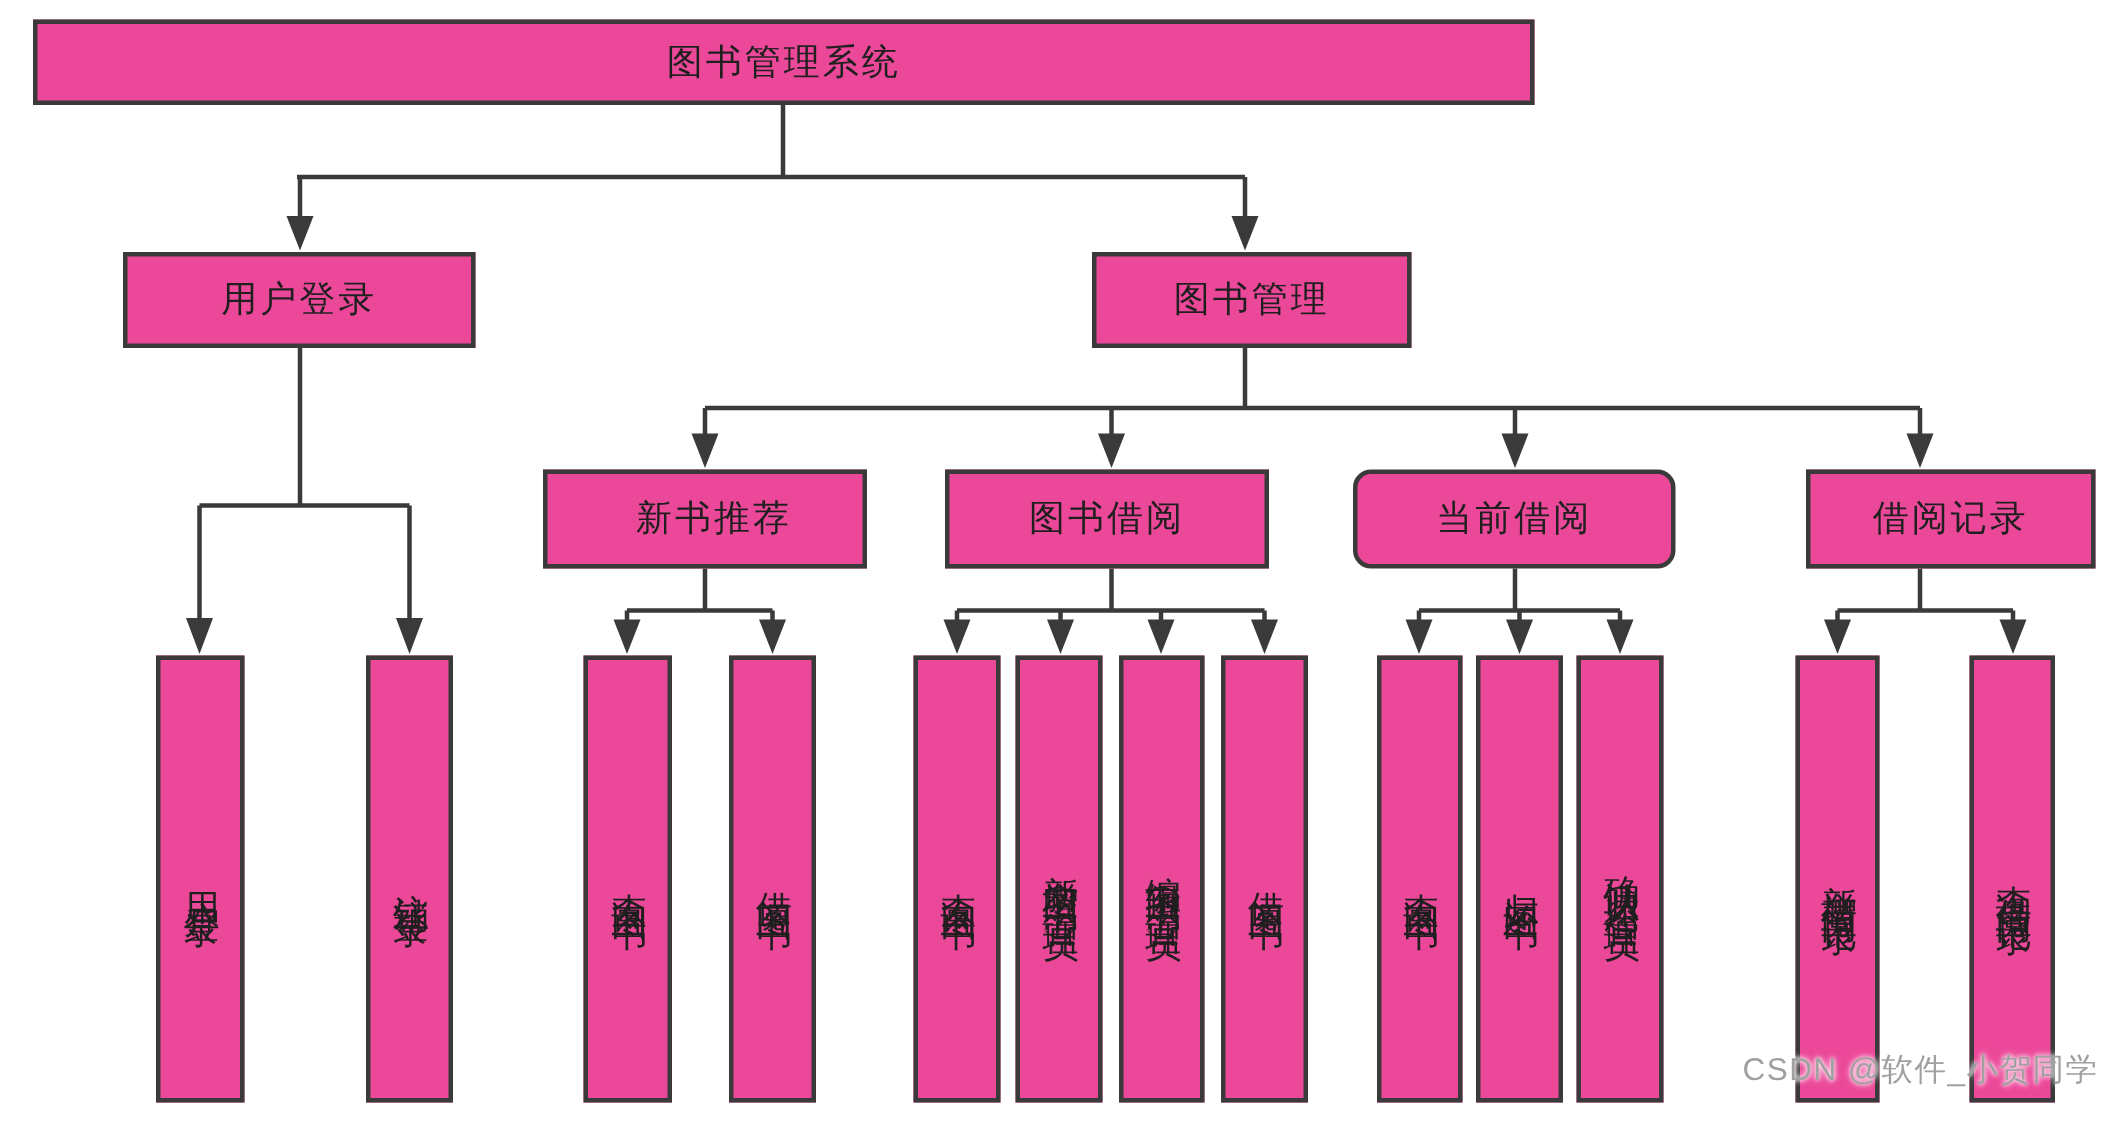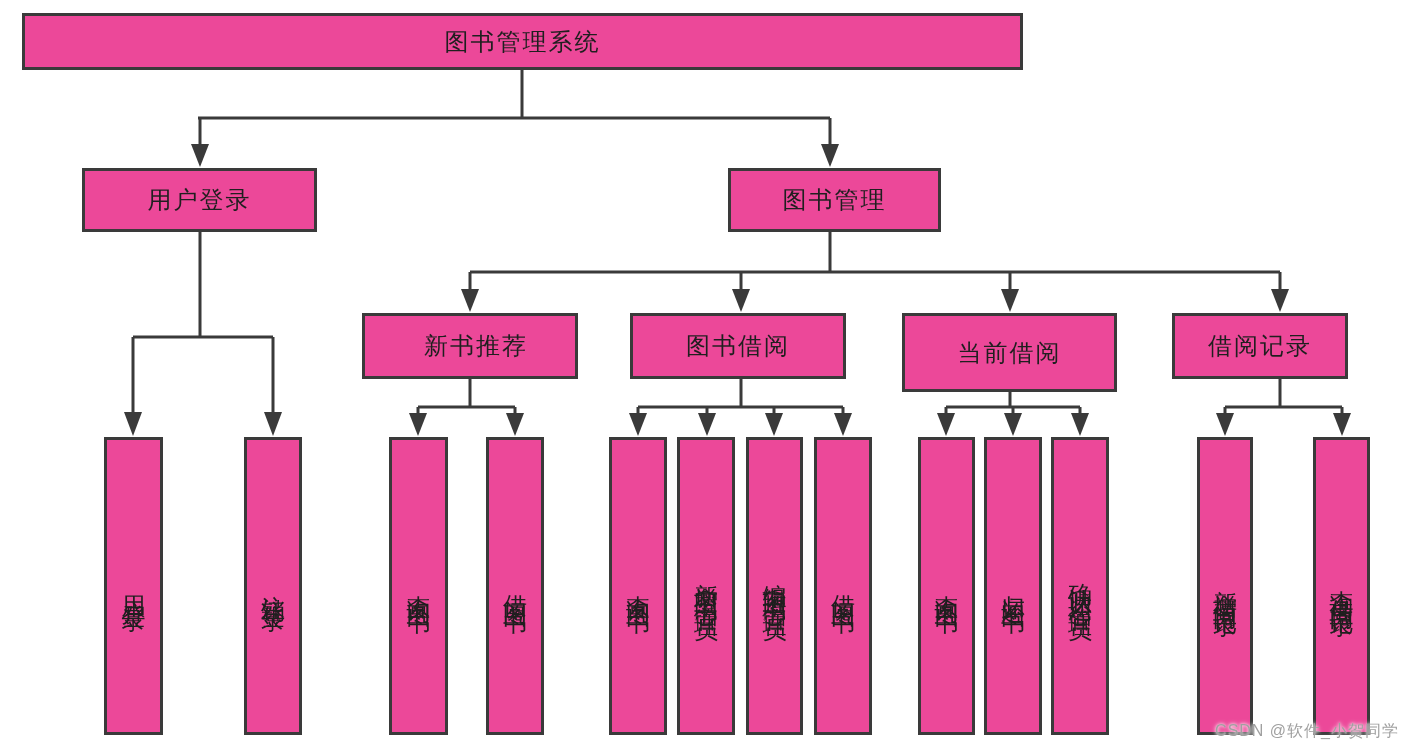--- a/index.html
+++ b/index.html
@@ -51,23 +51,23 @@
   }
   .vbox .vlbl {
     writing-mode: vertical-rl;
     text-orientation: mixed;
     letter-spacing: 5px;
     white-space: nowrap;
   }
   .watermark {
     position: absolute;
     right: 6px;
-    bottom: 5px;
+    bottom: 20px;
     color: var(--watermark);
-    font-size: 16px;
+    font-size: 21px;
     letter-spacing: 1px;
     text-shadow: 0 0 3px #ffffff, 0 0 5px #ffffff;
     z-index: 5;
   }
 </style>
 </head>
 <body>
 
 <div class="stage">
 
@@ -124,24 +124,24 @@
   <div class="box" style="left:728px; top:168px; width:213px; height:64px;">
     <span>图书管理</span>
   </div>
 
   <div class="box" style="left:362px; top:313px; width:216px; height:66px;padding-left:12px;">
     <span>新书推荐</span>
   </div>
   <div class="box" style="left:630px; top:313px; width:216px; height:66px;">
     <span>图书借阅</span>
   </div>
-  <div class="box" style="left:902px; top:313px; width:215px; height:79px;">
+  <div class="box" style="left:902px; top:313px; width:215px; height:66px;border-radius:12px;">
     <span>当前借阅</span>
   </div>
-  <div class="box" style="left:1172px; top:313px; width:176px; height:66px;">
+  <div class="box" style="left:1204px; top:313px; width:193px; height:66px;">
     <span>借阅记录</span>
   </div>
 
   <div class="box vbox" style="left:104px; top:437px; width:59px; height:298px;">
     <span class="vlbl">用户登录</span>
   </div>
   <div class="box vbox" style="left:244px; top:437px; width:58px; height:298px;">
     <span class="vlbl">注销登录</span>
   </div>
   <div class="box vbox" style="left:389px; top:437px; width:59px; height:298px;">

